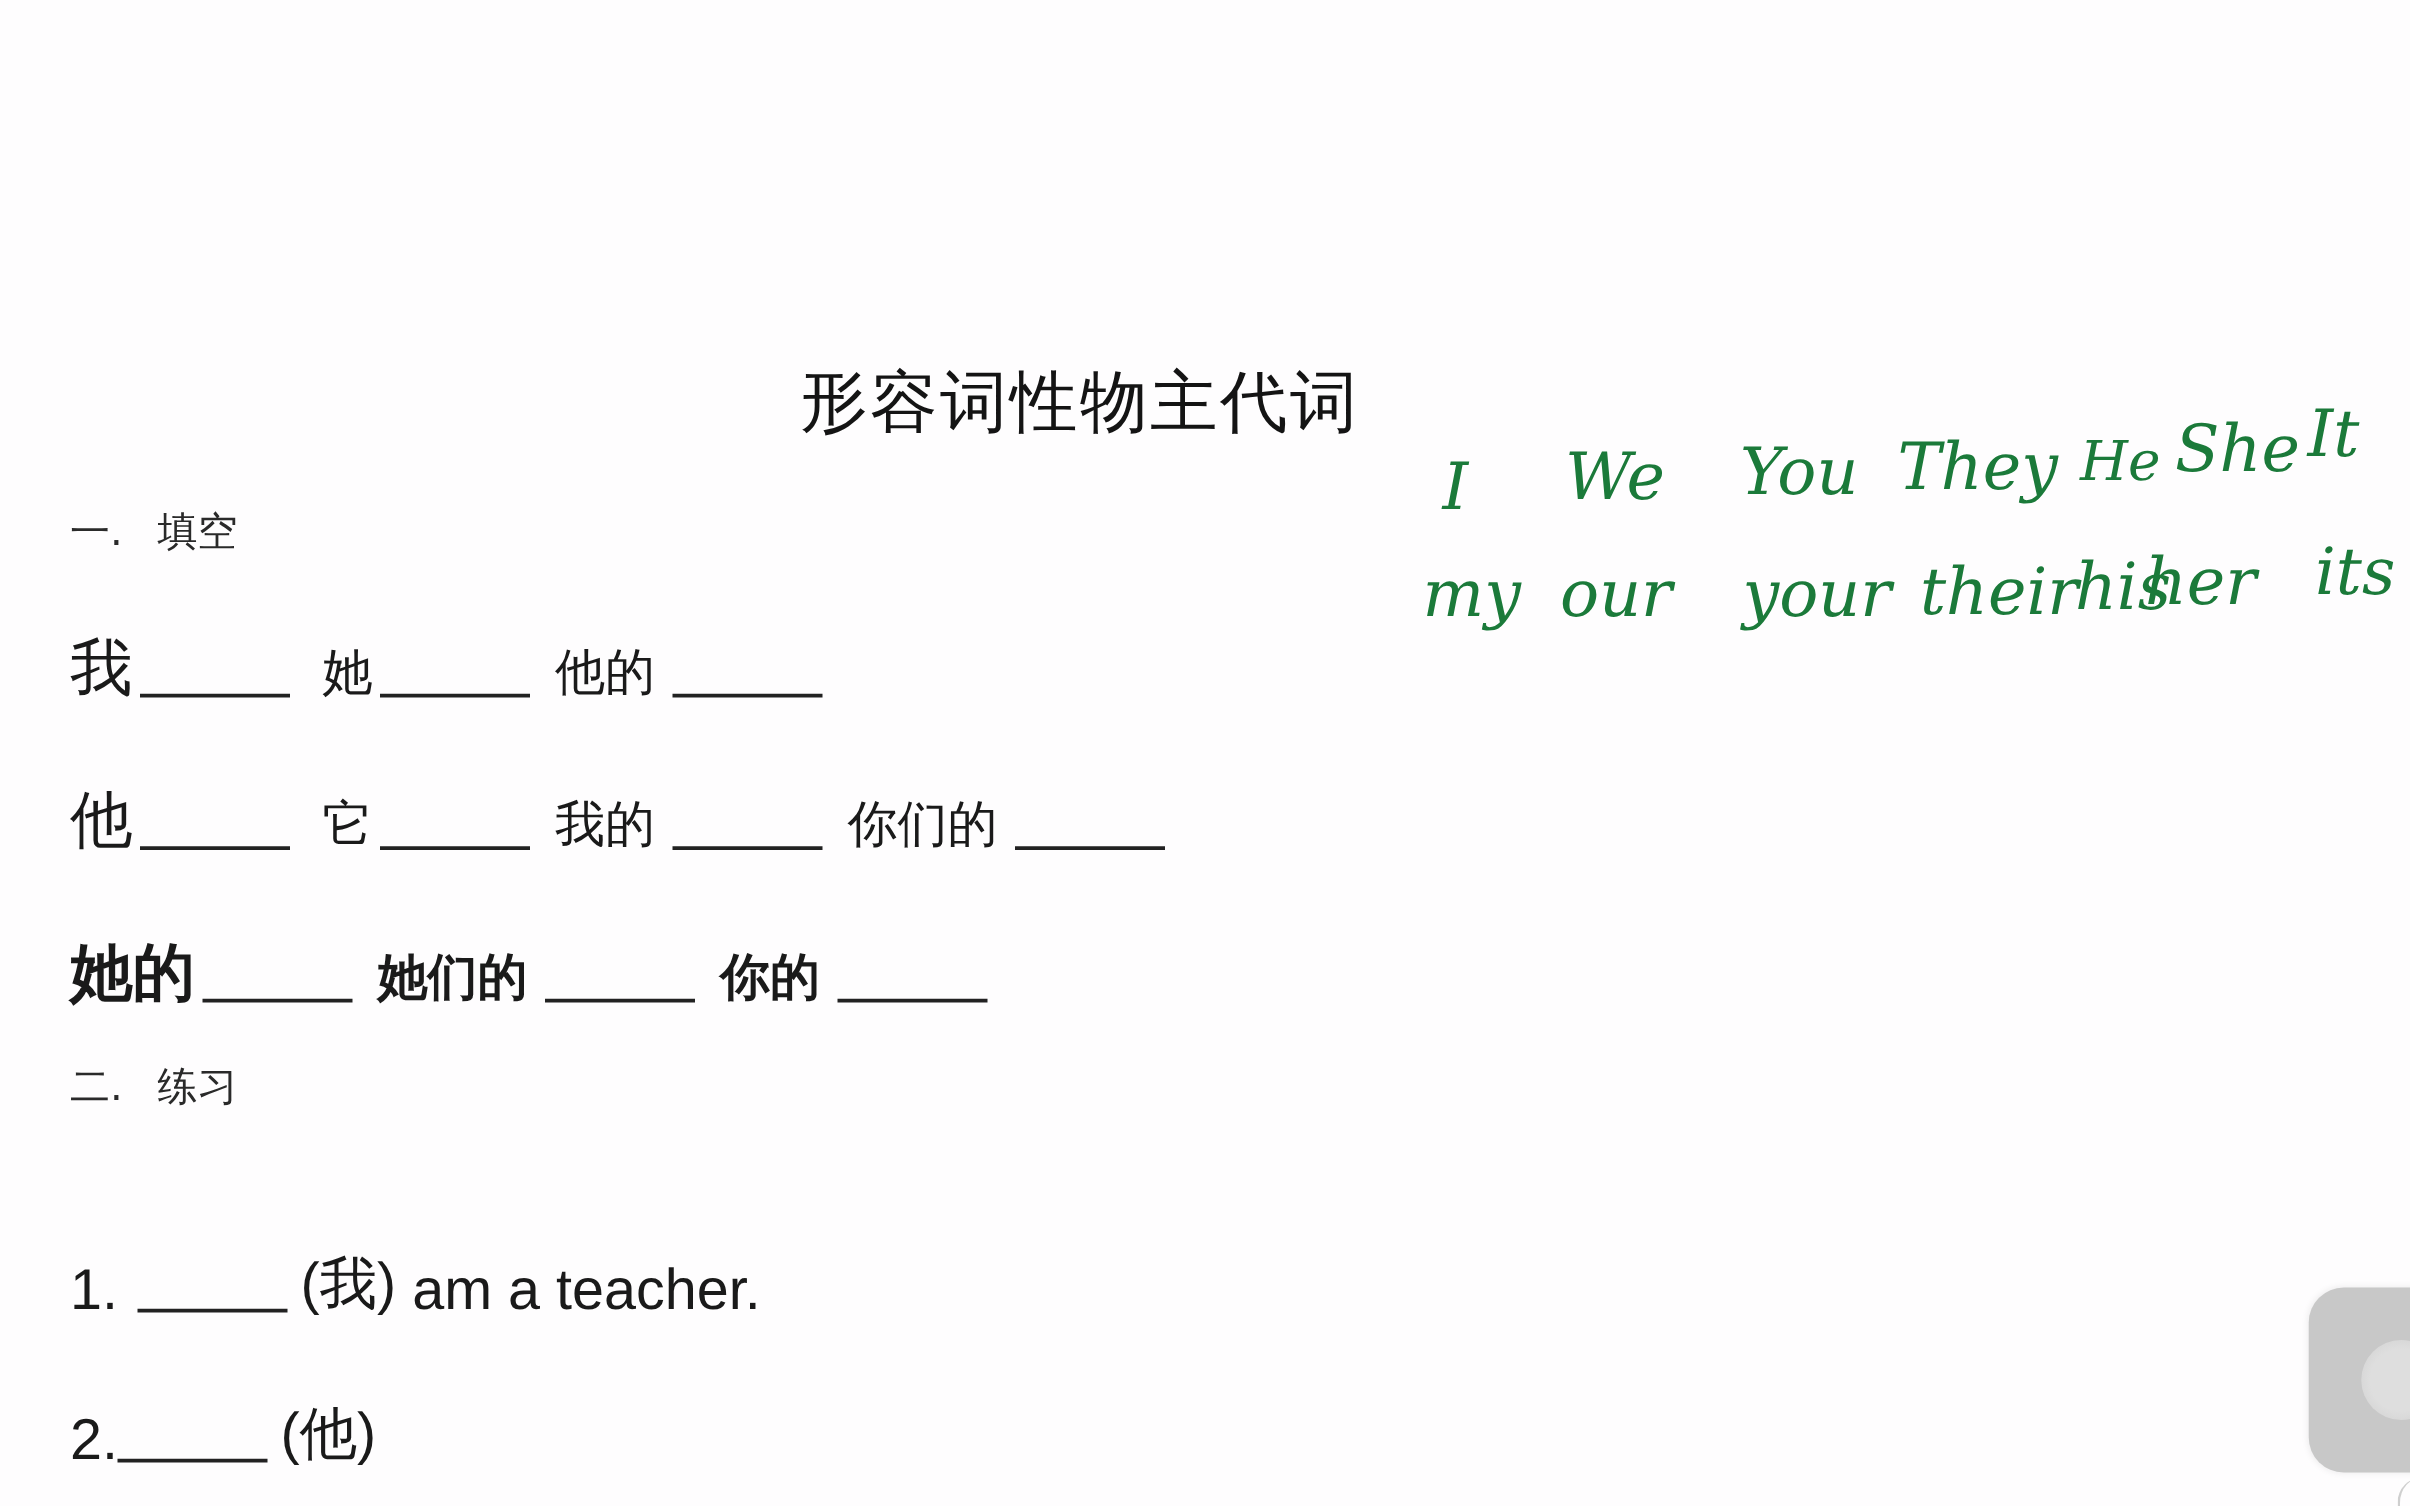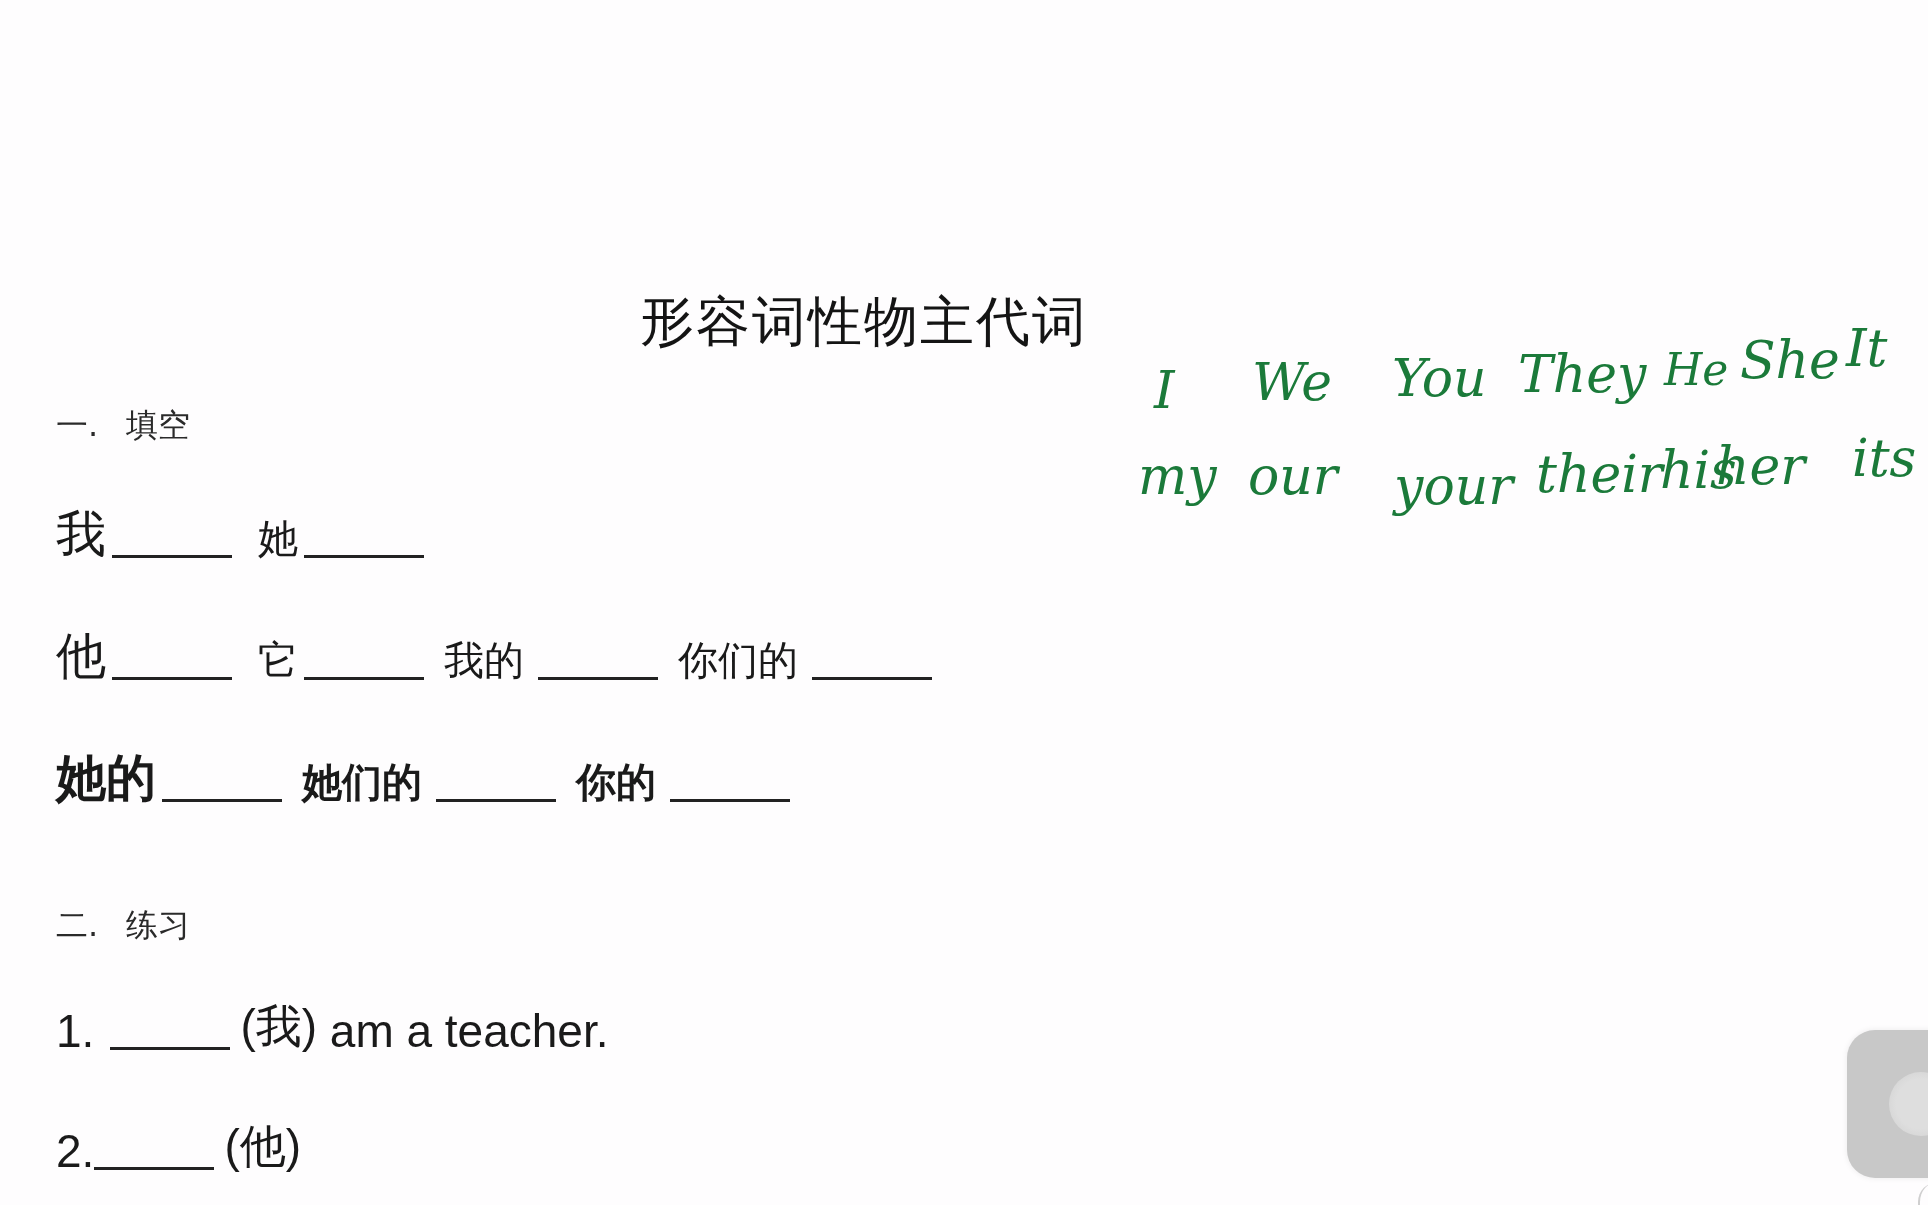--- a/index.html
+++ b/index.html
@@ -84,20 +84,24 @@
 
   <div class="fill-row" style="top:508px;">
     <div class="fill-item" style="margin-right:26px;">
       <span class="word lead">我</span>
       <span class="blank"></span>
     </div>
     <div class="fill-item" style="margin-right:20px;">
       <span class="word">她</span>
       <span class="blank"></span>
     </div>
+    <div class="fill-item">
+      <span class="word">他的</span>
+      <span class="blank" style="margin-left:14px;"></span>
+    </div>
   </div>
 
   <div class="fill-row" style="top:630px;">
     <div class="fill-item" style="margin-right:26px;">
       <span class="word lead">他</span>
       <span class="blank"></span>
     </div>
     <div class="fill-item" style="margin-right:20px;">
       <span class="word">它</span>
       <span class="blank"></span>
@@ -120,21 +124,21 @@
     <div class="fill-item">
       <span class="word">她们的</span>
       <span class="blank" style="margin-left:14px;"></span>
     </div>
     <div class="fill-item" style="margin-right:20px;">
       <span class="word">你的</span>
       <span class="blank" style="margin-left:14px;"></span>
     </div>
   </div>
 
-  <div class="section-label" style="top:904px;">
+  <div class="section-label" style="top:848px;">
     <span class="num">二.</span><span>练习</span>
   </div>
 
   <div class="question" style="top:996px;">
     <span class="qnum">1.</span>
     <span class="blank"></span>
     <span>(我)</span>&nbsp;<span>am a teacher.</span>
   </div>
 
   <div class="question" style="top:1116px;">
@@ -148,21 +152,21 @@
     <span style="left:1252px; top:352px;">We</span>
     <span style="left:1392px; top:348px;">You</span>
     <span style="left:1518px; top:344px;">They</span>
     <span style="left:1664px; top:344px; font-size:44px;">He</span>
     <span style="left:1740px; top:330px;">She</span>
     <span style="left:1846px; top:318px;">It</span>
   </div>
   <div class="hand" style="left:0; top:0;">
     <span style="left:1138px; top:446px;">my</span>
     <span style="left:1248px; top:446px;">our</span>
-    <span style="left:1394px; top:456px;text-align:center;">your</span>
+    <span style="left:1394px; top:446px;text-align:center;">your</span>
     <span style="left:1536px; top:444px;">their</span>
     <span style="left:1660px; top:440px;">his</span>
     <span style="left:1716px; top:436px;">her</span>
     <span style="left:1852px; top:428px;">its</span>
   </div>
 
   <div class="float-btn">
     <div class="inner"></div>
   </div>
   <div class="float-tail"></div>

